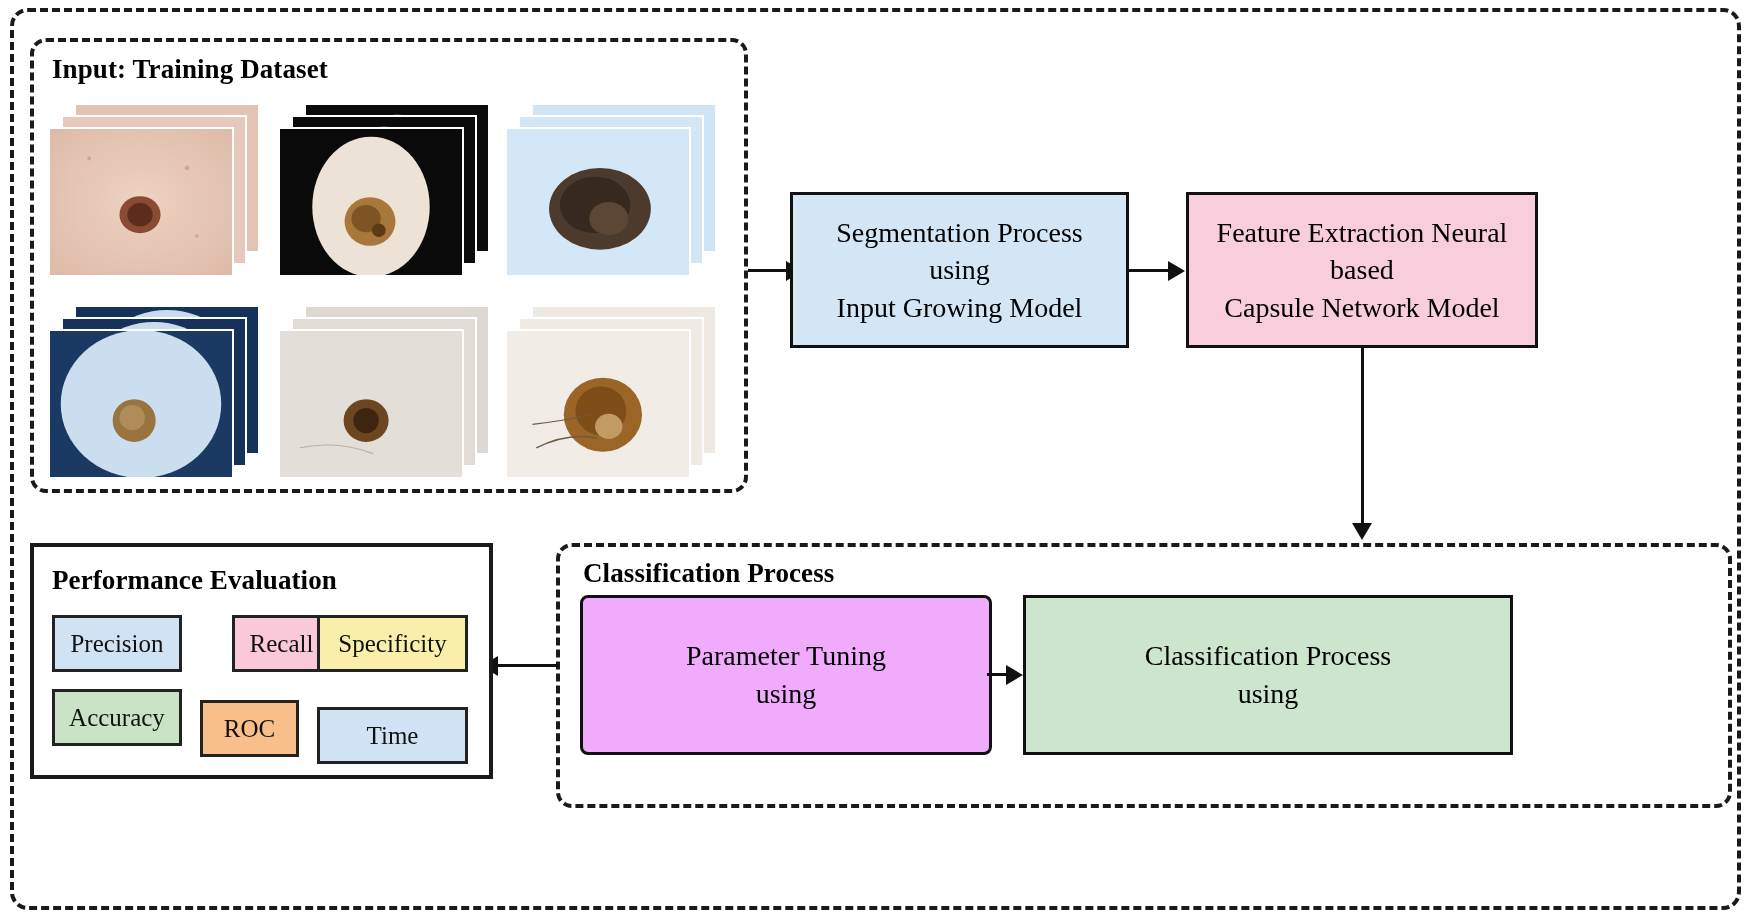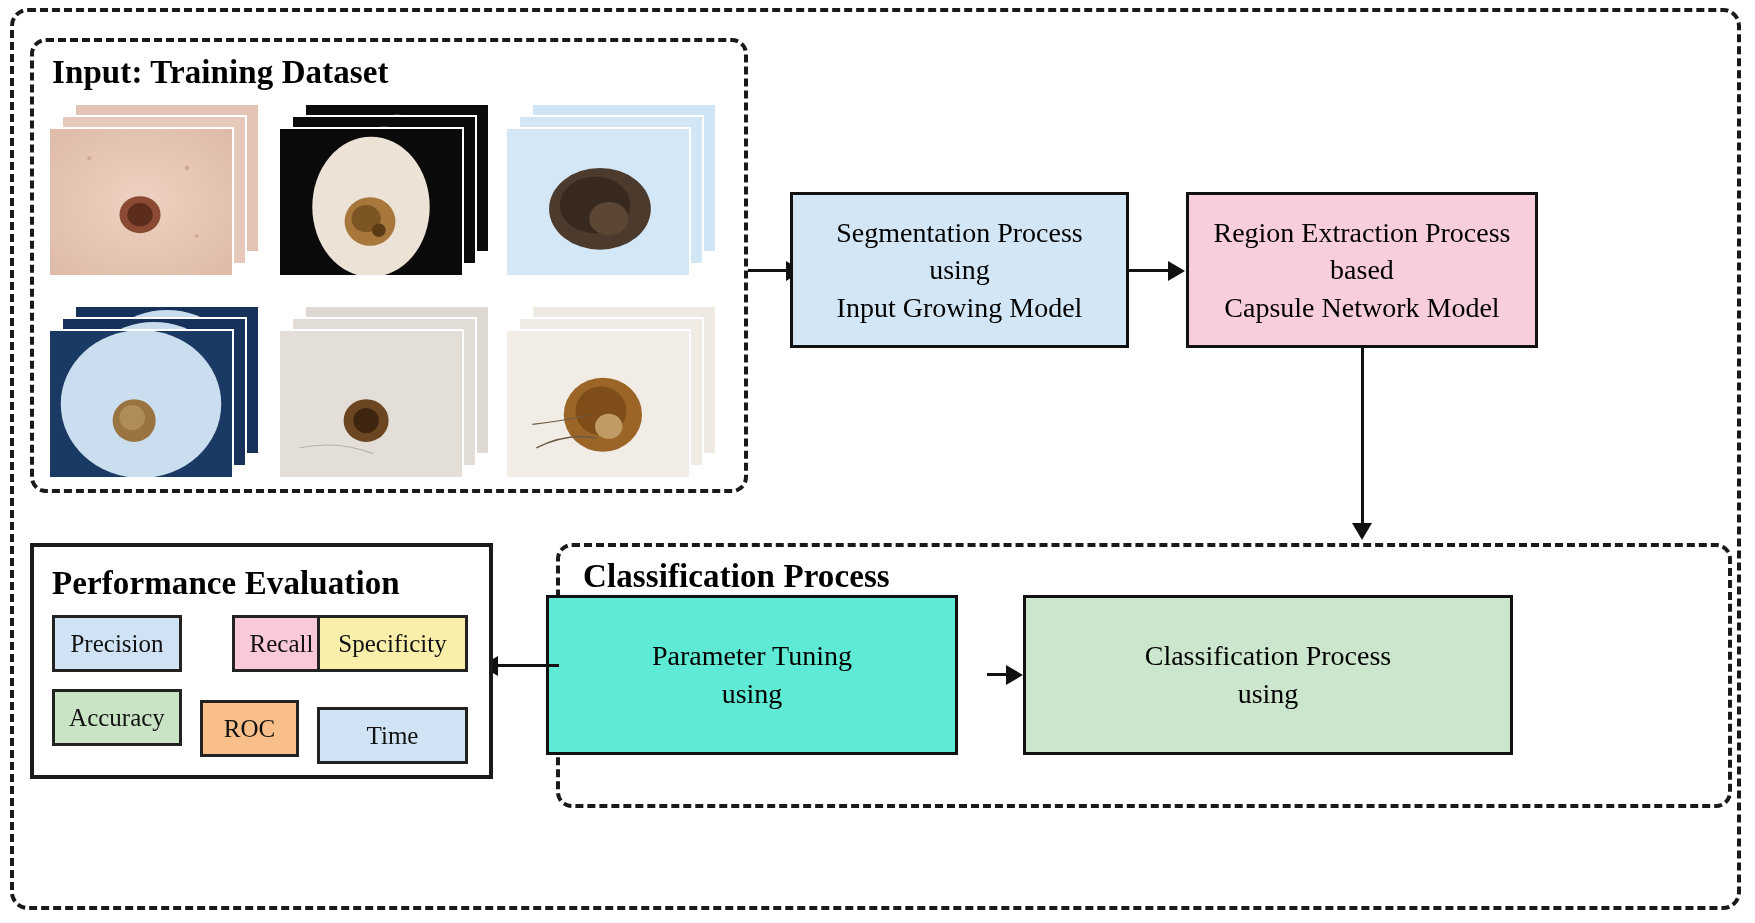--- a/index.html
+++ b/index.html
@@ -43,21 +43,21 @@
   .solid-panel {
     position: absolute;
     border: 4px solid #1a1a1a;
     box-sizing: border-box;
     background: #ffffff;
   }
 
   .panel-title {
     position: absolute;
     font-weight: bold;
-    font-size: 33px;
+    font-size: 27px;
     color: #000000;
     letter-spacing: 0.1px;
     white-space: nowrap;
   }
 
   
   .proc-box {
     position: absolute;
     border: 3px solid #111111;
     box-sizing: border-box;
@@ -293,32 +293,32 @@
   <div class="proc-box" style="left:790px; top:192px; width:339px; height:156px; background:#d3e6f5;">
     <span class="ln">Segmentation Process</span>
     <span class="ln">using</span>
     <span class="ln">Input Growing Model</span>
   </div>
 
   <div class="hline" style="left:1129px; top:269px; width:42px;"></div>
   <div class="arrow-right" style="left:1168px; top:261px;"></div>
 
   <div class="proc-box" style="left:1186px; top:192px; width:352px; height:156px; background:#f8cddc;">
-    <span class="ln">Region Extraction Process</span>
+    <span class="ln">Feature Extraction Neural</span>
     <span class="ln">based</span>
     <span class="ln">Capsule Network Model</span>
   </div>
 
   <div class="vline" style="left:1361px; top:348px; height:178px;"></div>
   <div class="arrow-down" style="left:1352px; top:523px;"></div>
 
   <div class="dashed-panel" style="left:556px; top:543px; width:1176px; height:265px;"></div>
   <div class="panel-title" style="left:583px; top:558px;">Classification Process</div>
 
-  <div class="proc-box" style="left:546px; top:595px; width:412px; height:160px; background:#5eead4;">
+  <div class="proc-box" style="left:580px; top:595px; width:412px; height:160px; background:#f0abfc;border-radius:8px;">
     <span class="ln">Parameter Tuning</span>
     <span class="ln">using</span>
   </div>
 
   <div class="hline" style="left:987px; top:673px; width:22px;"></div>
   <div class="arrow-right" style="left:1006px; top:665px;"></div>
 
   <div class="proc-box" style="left:1023px; top:595px; width:490px; height:160px; background:#cbe6cd;">
     <span class="ln">Classification Process</span>
     <span class="ln">using</span>

